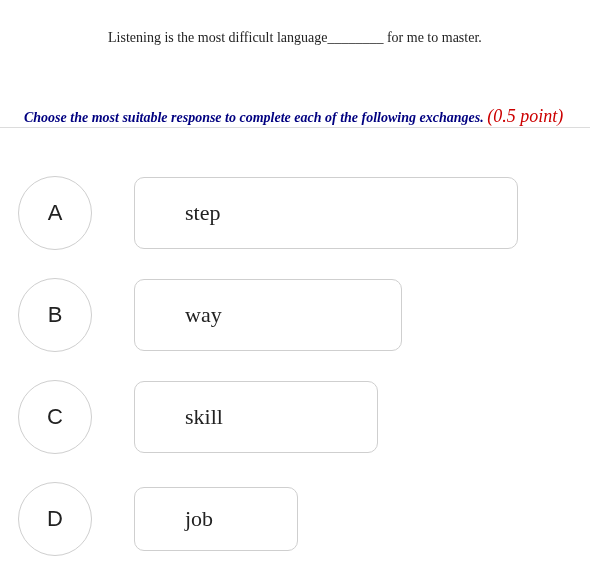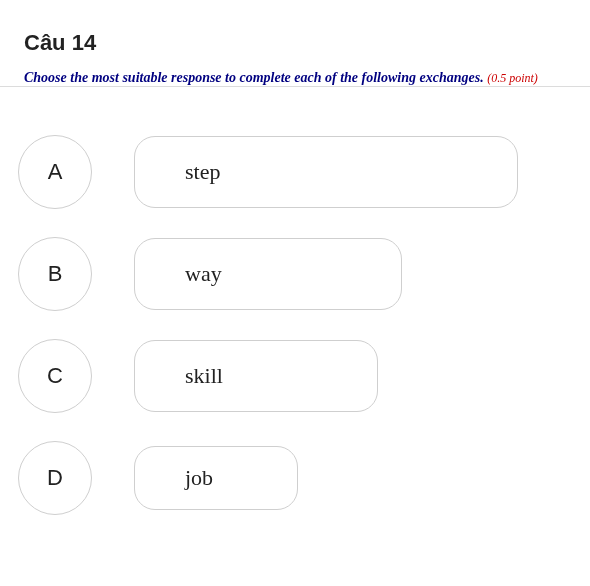--- a/index.html
+++ b/index.html
@@ -31,21 +31,21 @@
     font-style: italic;
     font-weight: bold;
     font-size: 14px;
     color: #000080;
     margin-bottom: 34px;
   }
   .instruction-points {
     color: #cc0000;
     font-style: italic;
     font-weight: normal;
-    font-size: 12px;
+    font-size: 18px;
   }
   .divider-row {
     display: flex;
     align-items: center;
     width: 100%;
     margin: 0 -24px 48px -24px;
     width: 590px;
   }
   .divider-line {
     flex: 1;
@@ -77,39 +77,39 @@
     display: flex;
     align-items: center;
     justify-content: center;
     font-size: 22px;
     font-weight: 500;
     color: #222;
     flex-shrink: 0;
   }
   .option-box {
     border: 1px solid #cfcfcf;
-    border-radius: 21px;
+    border-radius: 10px;
     height: 72px;
     display: flex;
     align-items: center;
     padding-left: 50px;
     font-family: "Times New Roman", Times, serif;
     font-size: 22px;
     color: #222;
   }
   .box-a { width: 384px; }
   .box-b { width: 268px; }
   .box-c { width: 244px; }
   .box-d { width: 164px; height: 64px; }
 </style>
 </head>
 <body>
 
 <div class="container">
-  <div class="question-title">Câu 14</div>
+  <div class="question-sentence">Listening is the most difficult language________ for me to master.</div>
 
   <div>
     <span class="instruction-line">
       <span>Choose the most suitable response to complete each of the following exchanges.</span>
       <span class="instruction-points">(0.5 point)</span>
     </span>
   </div>
 
   <div class="divider-row">
     <div class="divider-line"></div>

